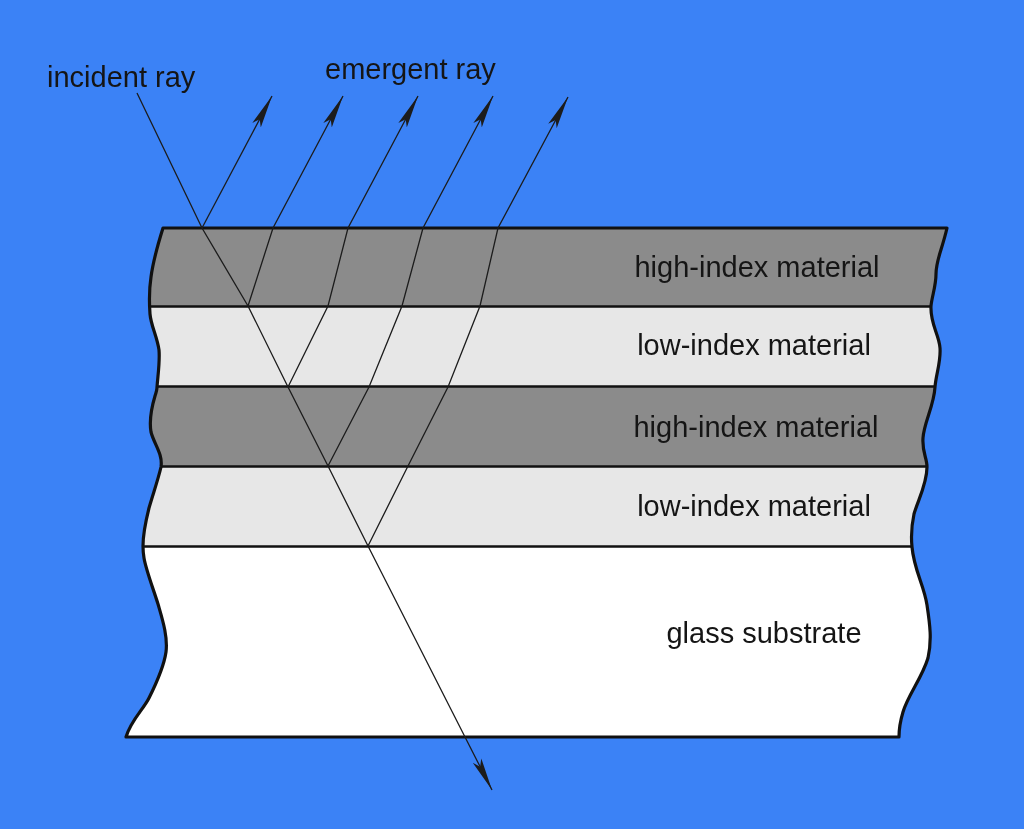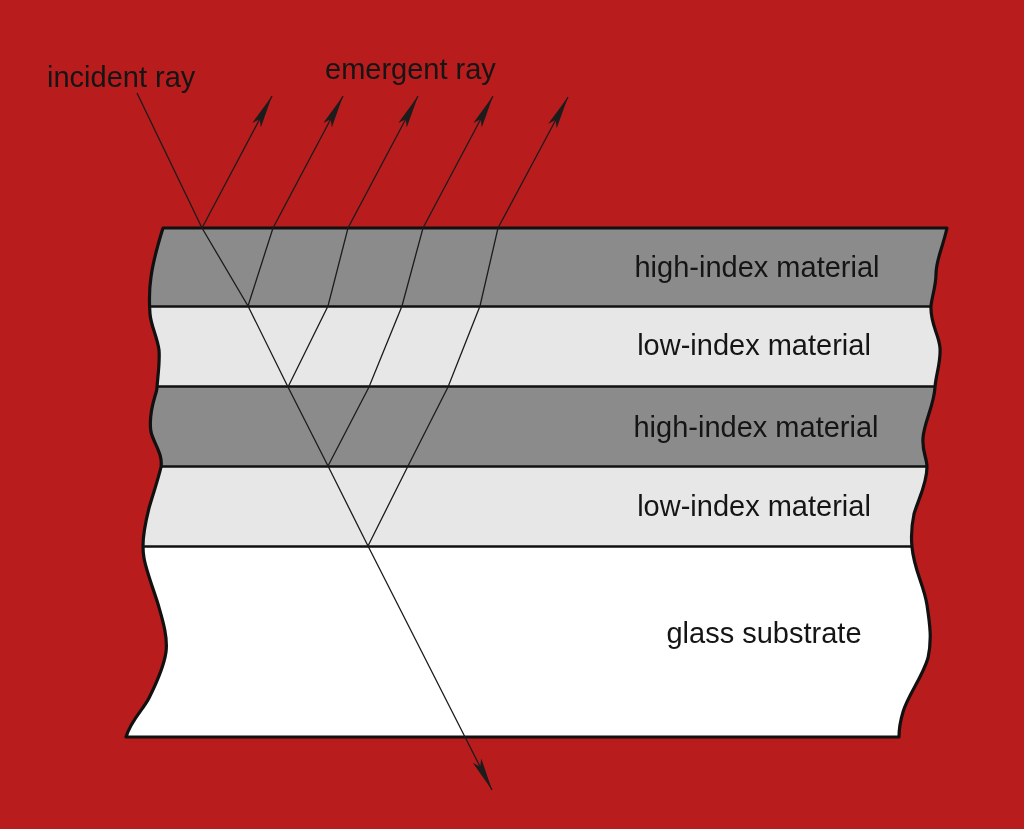--- a/index.html
+++ b/index.html
@@ -1,20 +1,20 @@
 <!DOCTYPE html>
 <html><head>
 <meta charset="utf-8">
 <style>
   html, body { margin: 0; padding: 0; background: #ffffff; }
   #canvas {
     position: relative;
     width: 1024px;
     height: 829px;
-    background: #b91c1c;
+    background: #3b82f6;
     overflow: hidden;
     font-family: "Liberation Sans", sans-serif;
   }
   svg { display: block; }
   .diagram-label {
     font-family: "Liberation Sans", sans-serif;
     font-size: 29px;
     fill: #151515;
   }
   .ray-path { fill: none; stroke-width: 1.3; }

